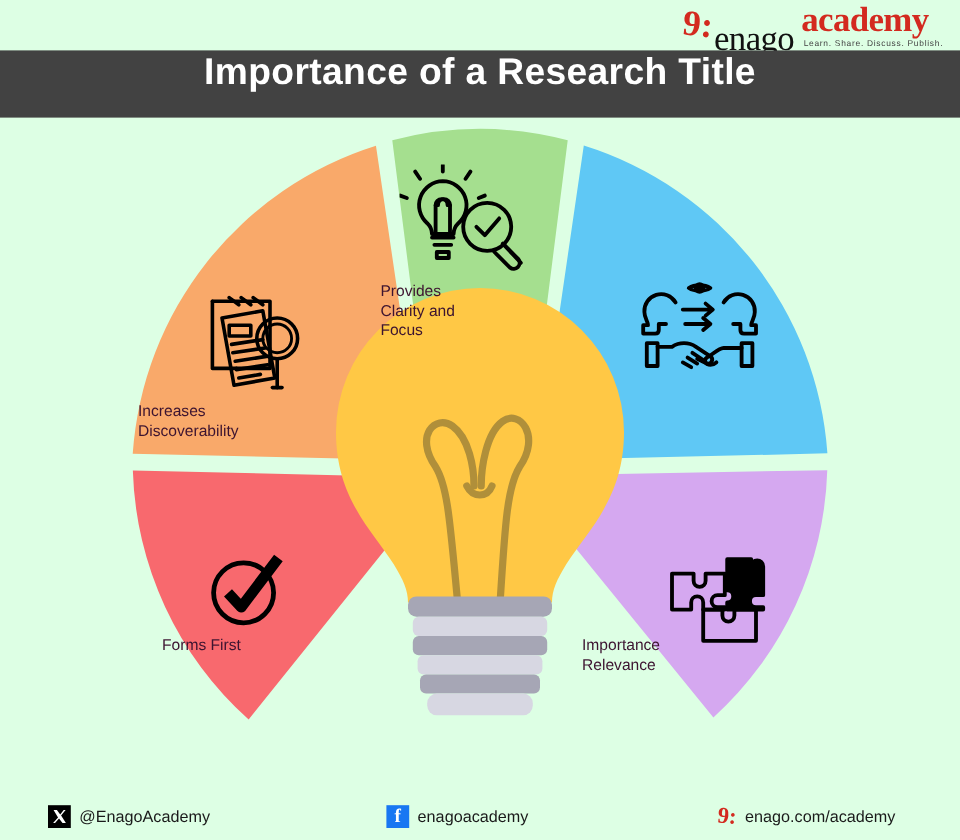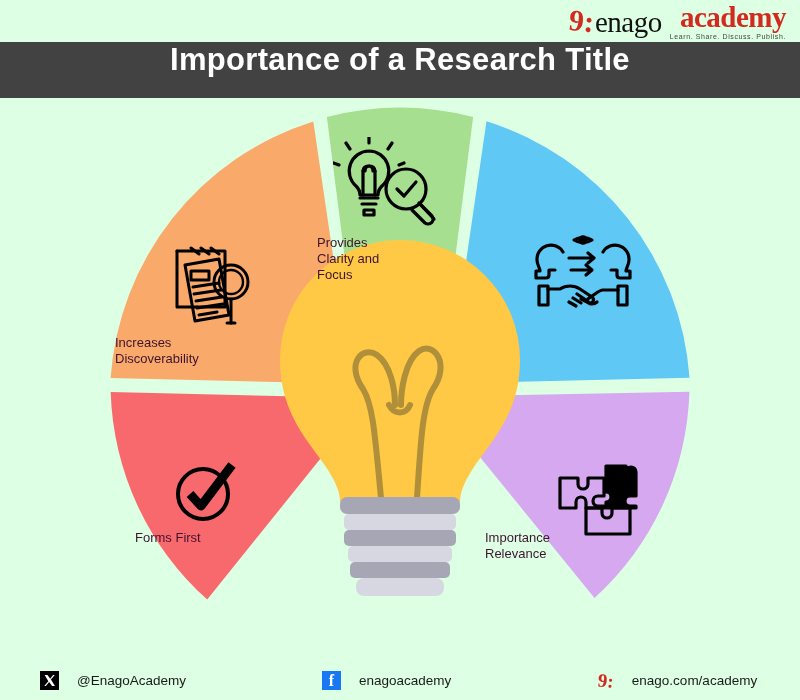--- a/index.html
+++ b/index.html
@@ -41,28 +41,27 @@
     font-weight: 700;
     transform: rotate(6deg);
     margin-right: 1px;
     margin-top: 4px;
   }
   .logo-enago {
     font-family: "Liberation Serif", serif;
     font-size: 29px;
     color: #111;
     letter-spacing: -0.5px;
-    margin-top: 6px;
+    margin-top: 17px;
   }
   .logo-academy-wrap {
     display: flex;
     flex-direction: column;
     margin-left: 6px;
     margin-top: 2px;
-    align-items: flex-end;
   }
   .logo-academy {
     font-family: "Liberation Serif", serif;
     font-size: 29px;
     color: #d32a1f;
     font-weight: 700;
     letter-spacing: -0.5px;
     line-height: 0.95;
   }
   .logo-tagline {
@@ -139,21 +138,21 @@
     display: flex;
     align-items: center;
     position: absolute;
   }
   .f1 { left: 40px; }
   .f2 { left: 322px; }
   .f3 { left: 598px; }
   .footer-text {
     font-size: 13.5px;
     color: #1a1a1a;
-    margin-left: 18px;
+    margin-left: 7px;
   }
   .x-badge {
     width: 19px; height: 19px;
     background: #000;
     display: flex;
     align-items: center;
     justify-content: center;
   }
   .fb-badge {
     width: 19px; height: 19px;

